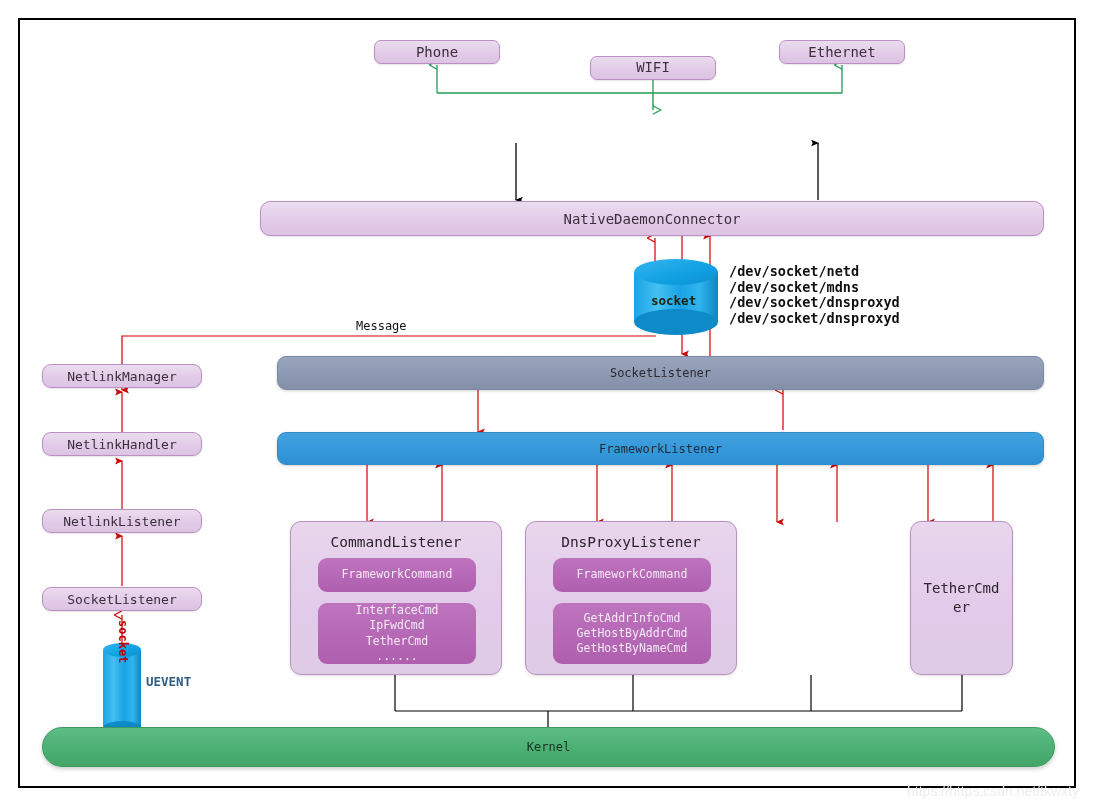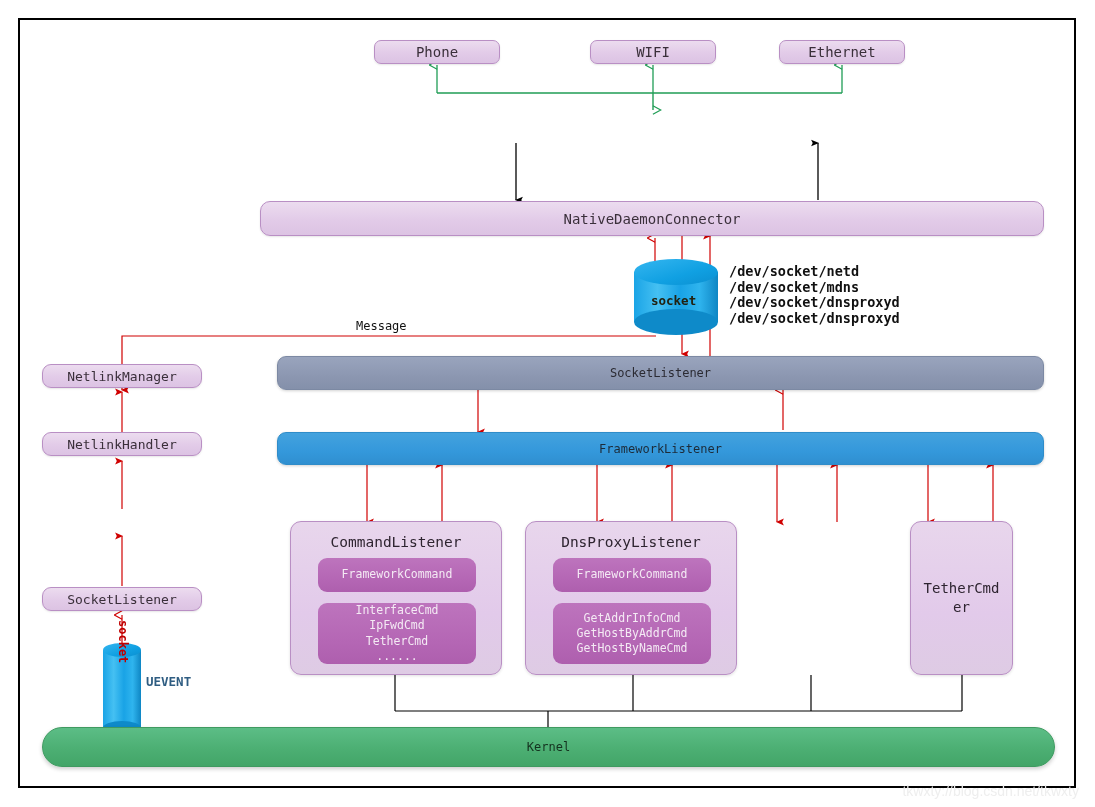--- a/index.html
+++ b/index.html
@@ -151,21 +151,21 @@
     <g>
       <rect x="103" y="650" width="38" height="78" fill="url(#cylBody)"></rect>
       <ellipse cx="122" cy="728" rx="19" ry="7" fill="#0e8ac9"></ellipse>
       <ellipse cx="122" cy="650" rx="19" ry="7" fill="url(#cylTop)"></ellipse>
     </g>
   </svg>
 
   <div class="node purple topbox" style="left:374px;top:40px;">
     <span>Phone</span>
   </div>
-  <div class="node purple topbox" style="left:590px;top:40px;">
+  <div class="node purple topbox" style="left:590px;top:56px;font-family:Liberation Mono, monospace;">
     <span>WIFI</span>
   </div>
   <div class="node purple topbox" style="left:779px;top:40px;">
     <span>Ethernet</span>
   </div>
 
 
   <div class="node purple bar" style="left:260px;top:201px;width:784px;height:35px;">
     <span>NativeDaemonConnector</span>
   </div>
@@ -191,20 +191,23 @@
 /dev/socket/dnsproxyd
 /dev/socket/dnsproxyd</div>
 
   <div class="lbl" style="left:356px;top:319px;">Message</div>
 
   <div class="node purple sidebox" style="left:42px;top:364px;">
     <span>NetlinkManager</span>
   </div>
   <div class="node purple sidebox" style="left:42px;top:432px;">
     <span>NetlinkHandler</span>
+  </div>
+  <div class="node purple sidebox" style="left:42px;top:509px;">
+    <span>NetlinkListener</span>
   </div>
   <div class="node purple sidebox" style="left:42px;top:587px;">
     <span>SocketListener</span>
   </div>
 
   <div class="sockvert" style="left:130px;top:620px;">socket</div>
   <div class="uevent" style="left:146px;top:674px;">UEVENT</div>
 
   <div class="grpbox" style="left:290px;top:521px;width:212px;height:154px;">
     <div class="grptitle" style="top:12px;">CommandListener</div>
@@ -224,15 +227,15 @@
   </div>
 
 
   <div class="grpbox" style="left:910px;top:521px;width:103px;height:154px;
        display:flex;align-items:center;justify-content:center;text-align:center;
        font-size:14px;color:#2e2430;white-space:pre-line;line-height:1.35;">
     <span>TetherCmd
 er</span>
   </div>
 
-  <div class="watermark">tkwxty://blog.csdn.net/tkwxty</div>
+  <div class="watermark">https://https.csdn.net/tkwxty</div>
 
 </div>
 
 </body></html>

